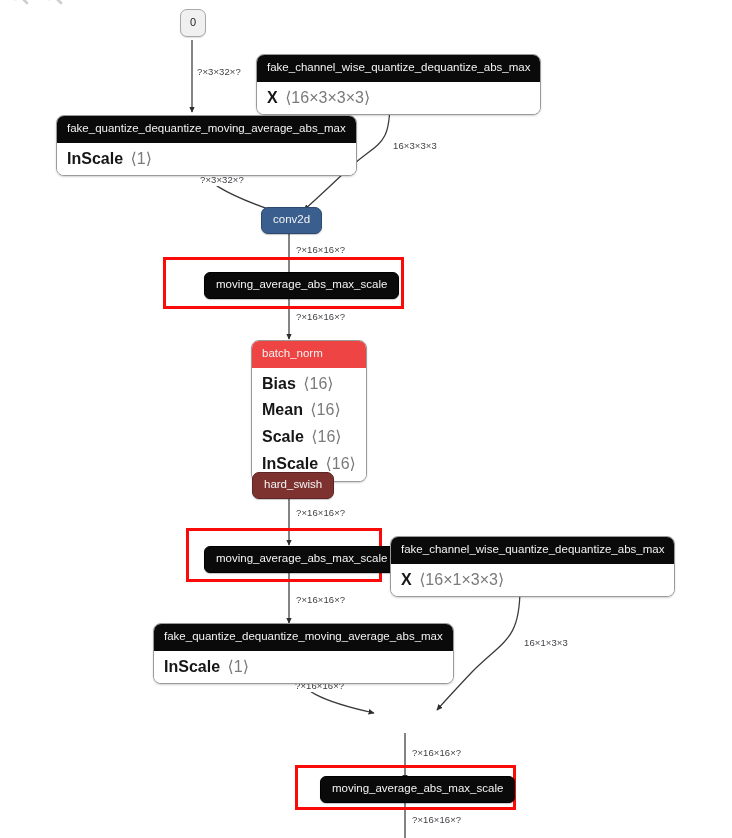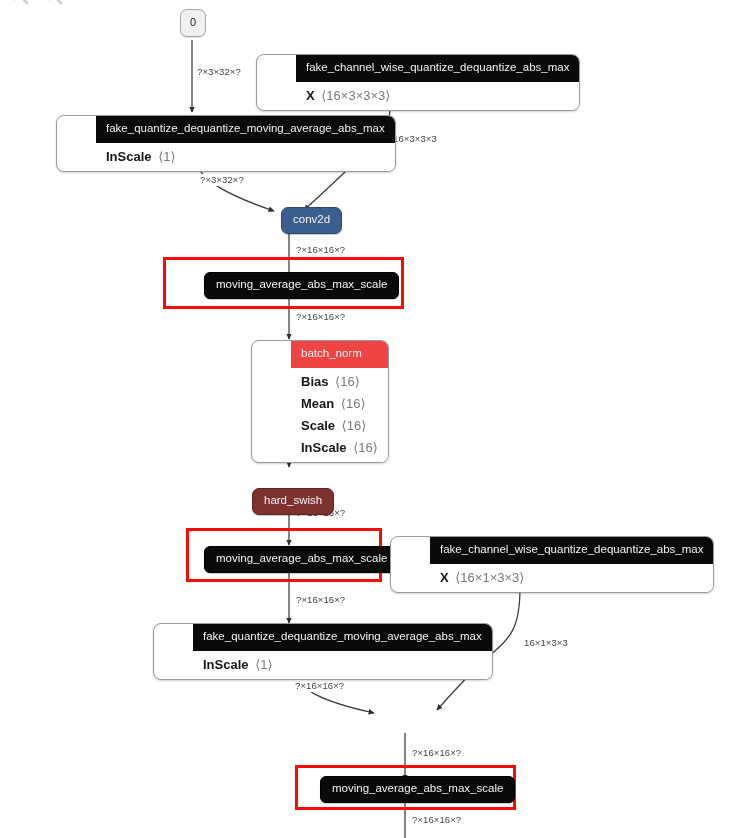--- a/index.html
+++ b/index.html
@@ -50,46 +50,45 @@
     color: #f4f4f4;
     font-size: 11.5px;
     line-height: 1;
     padding: 6px 11px 7px 11px;
     white-space: nowrap;
     text-align: center;
     border: 1px solid rgba(0,0,0,0.35);
     box-shadow: 0 1px 1px rgba(0,0,0,0.22);
   }
   .pill.black   { background: #0a0a0a; border-color: #000000; border-radius: 6px; }
-  .pill.blue    { background: #3a5f8e; border-color: #2c4a70; margin-left: 20px; }
+  .pill.blue    { background: #3a5f8e; border-color: #2c4a70; }
   .pill.maroon  { background: #7d3230; border-color: #5f2524; }
 
   
   .card {
     background: #ffffff;
     border: 1px solid #9a9a9a;
     border-radius: 8px;
     overflow: hidden;
     box-shadow: 0 1px 2px rgba(0,0,0,0.18);
-    padding-left: 39px;
   }
   .card-header {
     background: #0a0a0a;
     color: #f2f2f2;
     font-size: 11.5px;
     line-height: 1;
     padding: 7px 10px 8px 10px;
     white-space: nowrap;
   }
   .card-body {
     background: #ffffff;
     padding: 3px 0 3px 0;
   }
   .attr-row {
-    font-size: 13px;
+    font-size: 16px;
     line-height: 1.55;
     padding: 1px 10px;
     white-space: nowrap;
     color: #555555;
   }
   .attr-name {
     font-weight: bold;
     color: #161616;
   }
   .attr-shape {
@@ -182,21 +181,21 @@
 
       <path d="M 520,588 C 520,640 504,640 472,672 C 455,690 444,702 437,710"></path>
 
       <path d="M 405,733 L 405,780"></path>
     </g>
 
     <path d="M 405,800 L 405,838" fill="none" stroke="#3a3a3a" stroke-width="1.25"></path>
   </svg>
 
   <div class="edge-label" style="left:196px; top:66px;">?×3×32×?</div>
-  <div class="edge-label" style="left:392px; top:133px;">16×3×3×3</div>
+  <div class="edge-label" style="left:392px; top:140px;">16×3×3×3</div>
   <div class="edge-label" style="left:199px; top:174px;">?×3×32×?</div>
   <div class="edge-label" style="left:295px; top:244px;">?×16×16×?</div>
   <div class="edge-label" style="left:295px; top:311px;">?×16×16×?</div>
   <div class="edge-label" style="left:295px; top:440px;">?×16×16×?</div>
   <div class="edge-label" style="left:295px; top:507px;">?×16×16×?</div>
   <div class="edge-label" style="left:295px; top:594px;">?×16×16×?</div>
   <div class="edge-label" style="left:523px; top:637px;">16×1×3×3</div>
   <div class="edge-label" style="left:294px; top:680px;">?×16×16×?</div>
   <div class="edge-label" style="left:411px; top:747px;">?×16×16×?</div>
   <div class="edge-label" style="left:411px; top:814px;">?×16×16×?</div>
@@ -258,21 +257,21 @@
           <span class="attr-shape">⟨16⟩</span>
         </div>
         <div class="attr-row">
           <span class="attr-name">InScale</span>
           <span class="attr-shape">⟨16⟩</span>
         </div>
       </div>
     </div>
   </div>
 
-  <div class="node" style="left:252px; top:488px;">
+  <div class="node" style="left:252px; top:472px;">
     <div class="pill maroon">hard_swish</div>
   </div>
 
   <div class="node" style="left:204px; top:546px;">
     <div class="pill black">moving_average_abs_max_scale</div>
   </div>
 
   <div class="node" style="left:390px; top:536px;">
     <div class="card">
       <div class="card-header">fake_channel_wise_quantize_dequantize_abs_max</div>

